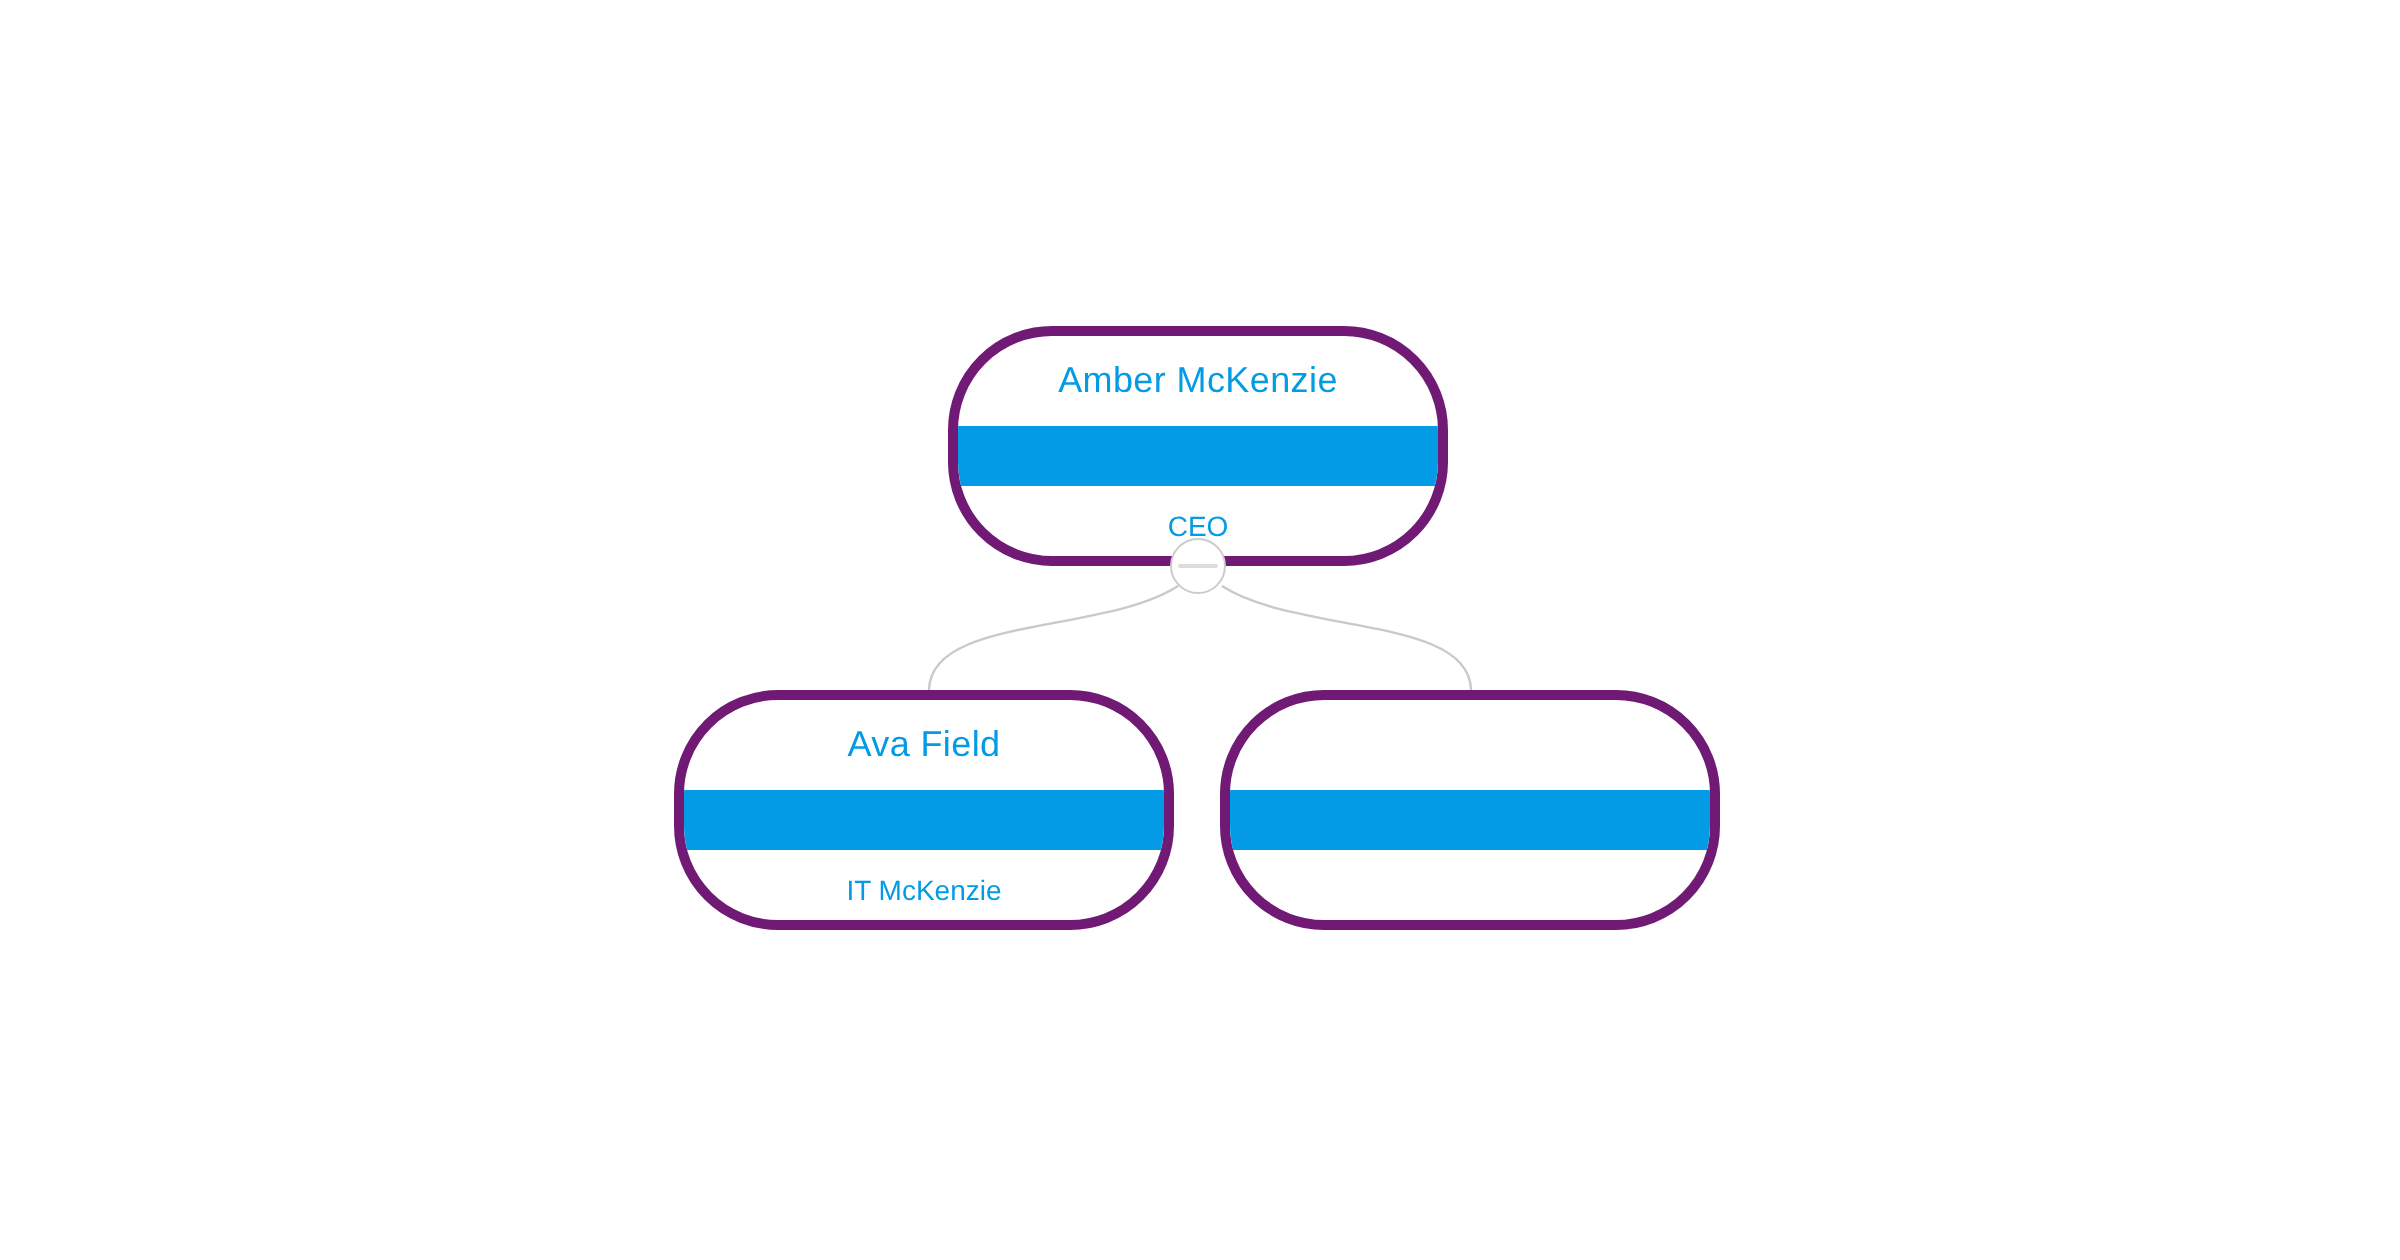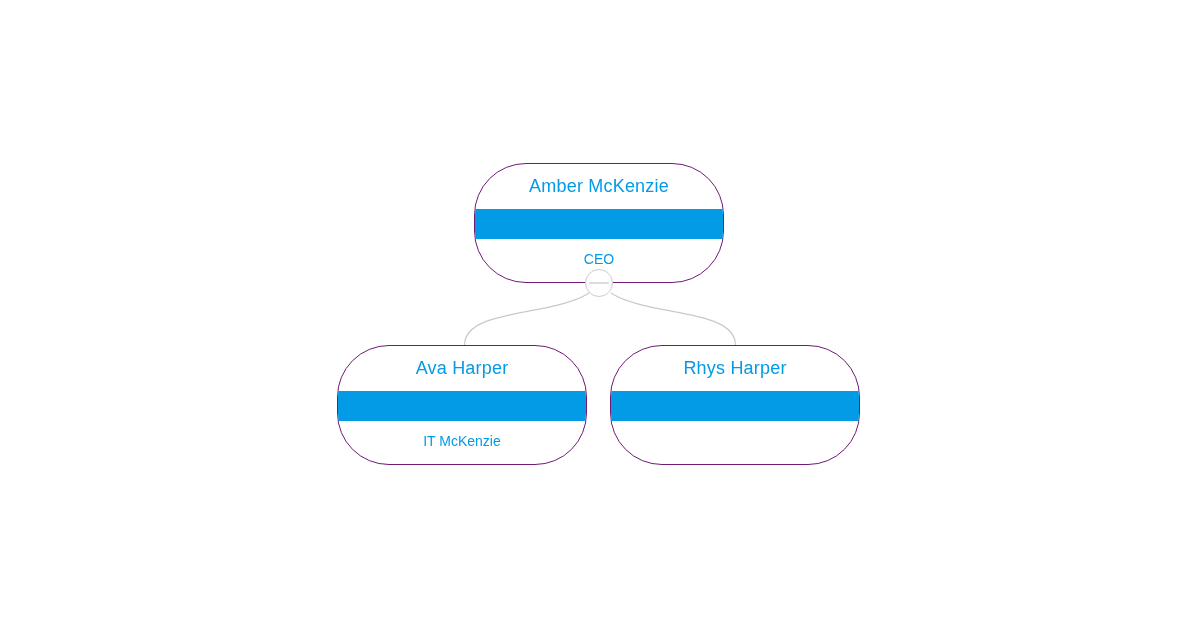--- a/index.html
+++ b/index.html
@@ -21,21 +21,21 @@
     top: 0;
     width: 1200px;
     height: 630px;
     pointer-events: none;
   }
   .org-node {
     position: absolute;
     width: 250px;
     height: 120px;
     background: #ffffff;
-    border: 1px solid #701a75;
+    border: 5px solid #701a75;
     border-radius: 52px;
     box-sizing: border-box;
     overflow: hidden;
   }
   .node-root  { left: 474px; top: 163px; }
   .node-left  { left: 337px; top: 345px; }
   .node-right { left: 610px; top: 345px; }
   .node-name {
     position: absolute;
     left: 0; right: 0; top: 0;
@@ -98,27 +98,26 @@
     <path d="M 611 293 C 648 317, 735 308, 735.5 345" fill="none" stroke="#c9c9c9" stroke-width="1.2"></path>
   </svg>
 
   <div class="org-node node-root">
     <div class="node-name">Amber McKenzie</div>
     <div class="node-band"></div>
     <div class="node-title">CEO</div>
   </div>
 
   <div class="org-node node-left">
-    <div class="node-name">Ava Harper</div>
+    <div class="node-name">Ava Field</div>
     <div class="node-band"></div>
     <div class="node-title">IT McKenzie</div>
   </div>
 
   <div class="org-node node-right">
-    <div class="node-name">Rhys Harper</div>
     <div class="node-band"></div>
     <div class="node-title"></div>
   </div>
 
   <div class="toggle">
     <div class="minus"></div>
   </div>
 
 </div>
 

